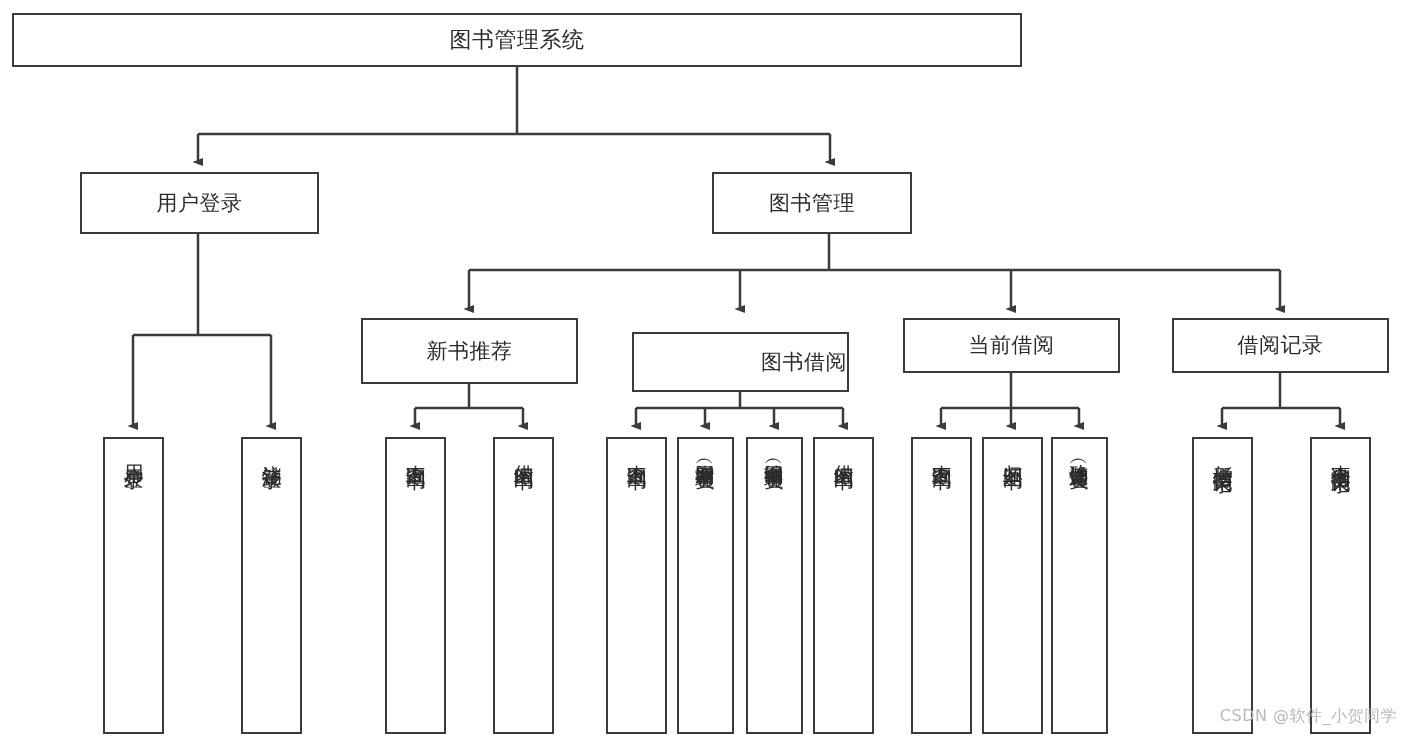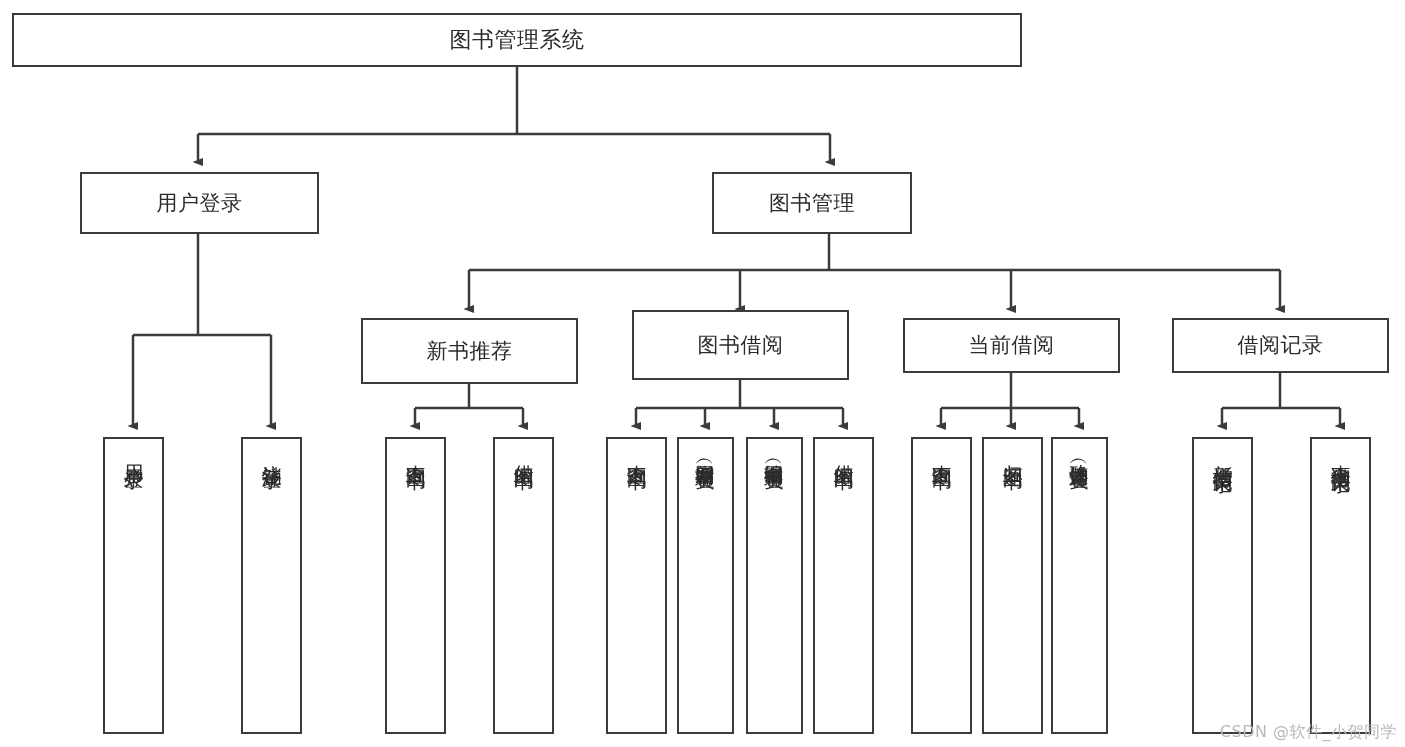--- a/index.html
+++ b/index.html
@@ -57,21 +57,21 @@
   .node.leaf.tall-text .label {
     font-size: 19px;
     letter-spacing: 1px;
   }
   #root-node .label {
     font-size: 22px;
   }
   .watermark {
     position: absolute;
     right: 8px;
-    bottom: 4px;
+    bottom: 20px;
     font-size: 16px;
     color: #b9b9b9;
     letter-spacing: 0.5px;
     white-space: nowrap;
     user-select: none;
   }
 </style>
 </head>
 <body>
 
@@ -135,21 +135,21 @@
   <div class="node" style="left:80px; top:172px; width:239px; height:62px;">
     <span class="label">用户登录</span>
   </div>
   <div class="node" style="left:712px; top:172px; width:200px; height:62px;">
     <span class="label">图书管理</span>
   </div>
 
   <div class="node" style="left:361px; top:318px; width:217px; height:66px;">
     <span class="label">新书推荐</span>
   </div>
-  <div class="node" style="left:632px; top:310px; width:217px; height:70px;">
+  <div class="node" style="left:632px; top:332px; width:217px; height:60px;justify-content:flex-end;">
     <span class="label">图书借阅</span>
   </div>
   <div class="node" style="left:903px; top:318px; width:217px; height:55px;">
     <span class="label">当前借阅</span>
   </div>
   <div class="node" style="left:1172px; top:318px; width:217px; height:55px;">
     <span class="label">借阅记录</span>
   </div>
 
   <div class="node leaf" style="left:103px; top:437px; width:61px; height:297px;">

